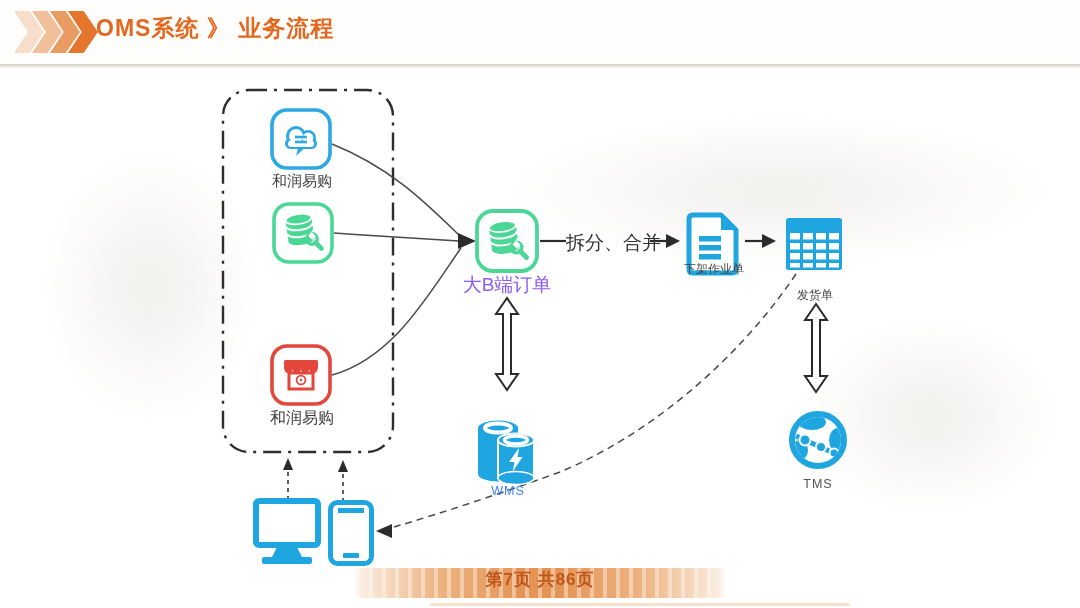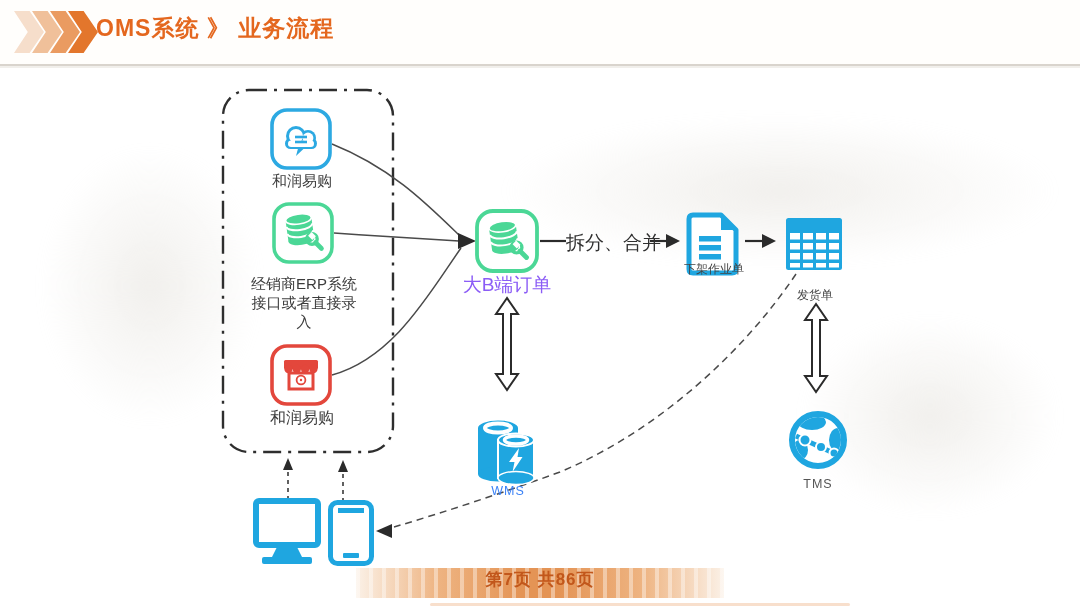--- a/index.html
+++ b/index.html
@@ -228,21 +228,20 @@
       </g>
 
       <g transform="translate(328,500)">
         <rect x="2.5" y="2.5" width="41" height="61" rx="7" fill="#fff" stroke="#1fa6e0" stroke-width="5"></rect>
         <rect x="10" y="8" width="26" height="5" fill="#1fa6e0"></rect>
         <rect x="15" y="53" width="16" height="5" rx="1" fill="#1fa6e0"></rect>
       </g>
     </svg>
 
     <div class="lbl lbl-herun">和润易购</div>
-    <div class="lbl lbl-erp">经销商ERP系统接口或者直接录入</div>
     <div class="lbl lbl-store">和润易购</div>
     <div class="lbl lbl-bigb">大B端订单</div>
     <div class="lbl lbl-split">拆分、合并</div>
     <div class="lbl lbl-doc">下架作业单</div>
     <div class="lbl lbl-table">发货单</div>
     <div class="lbl lbl-wms">WMS</div>
     <div class="lbl lbl-tms">TMS</div>
   </div>
 
   <div class="footer-bar">

